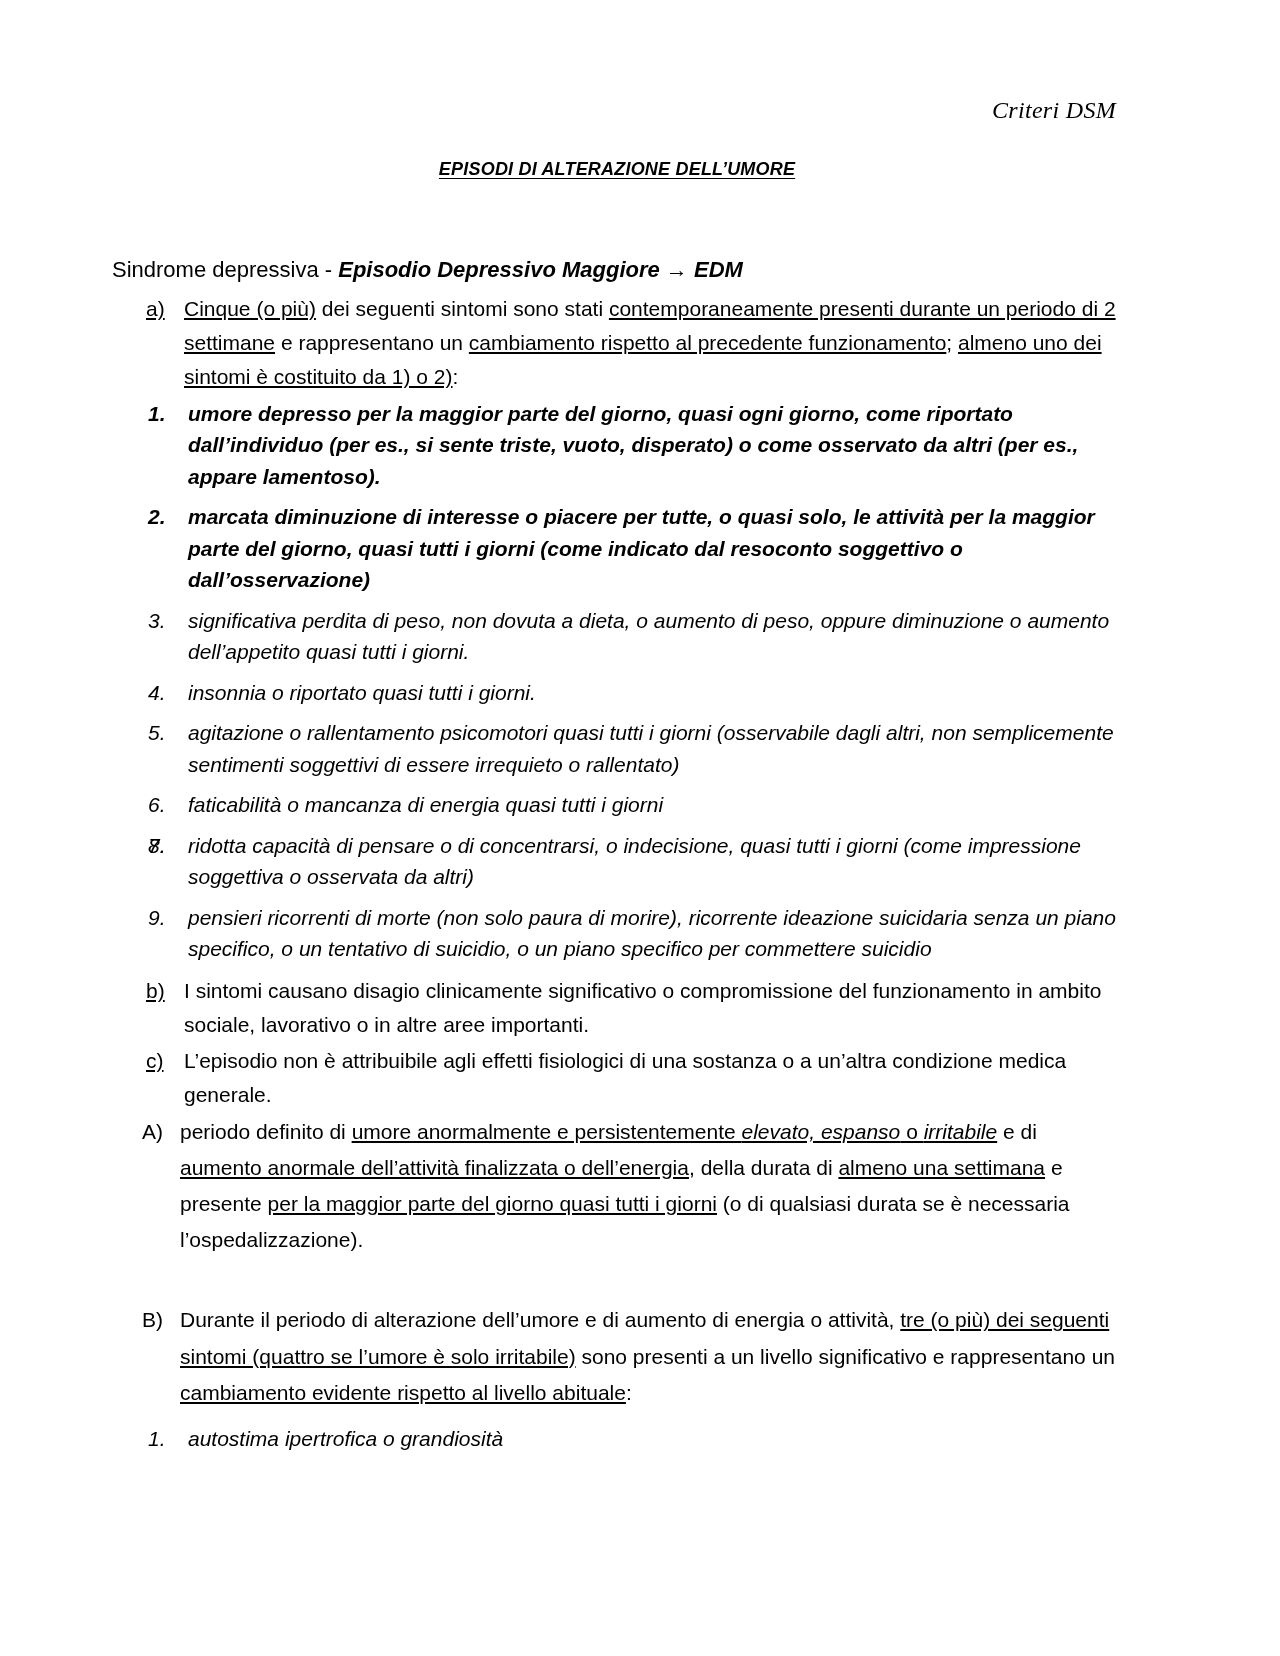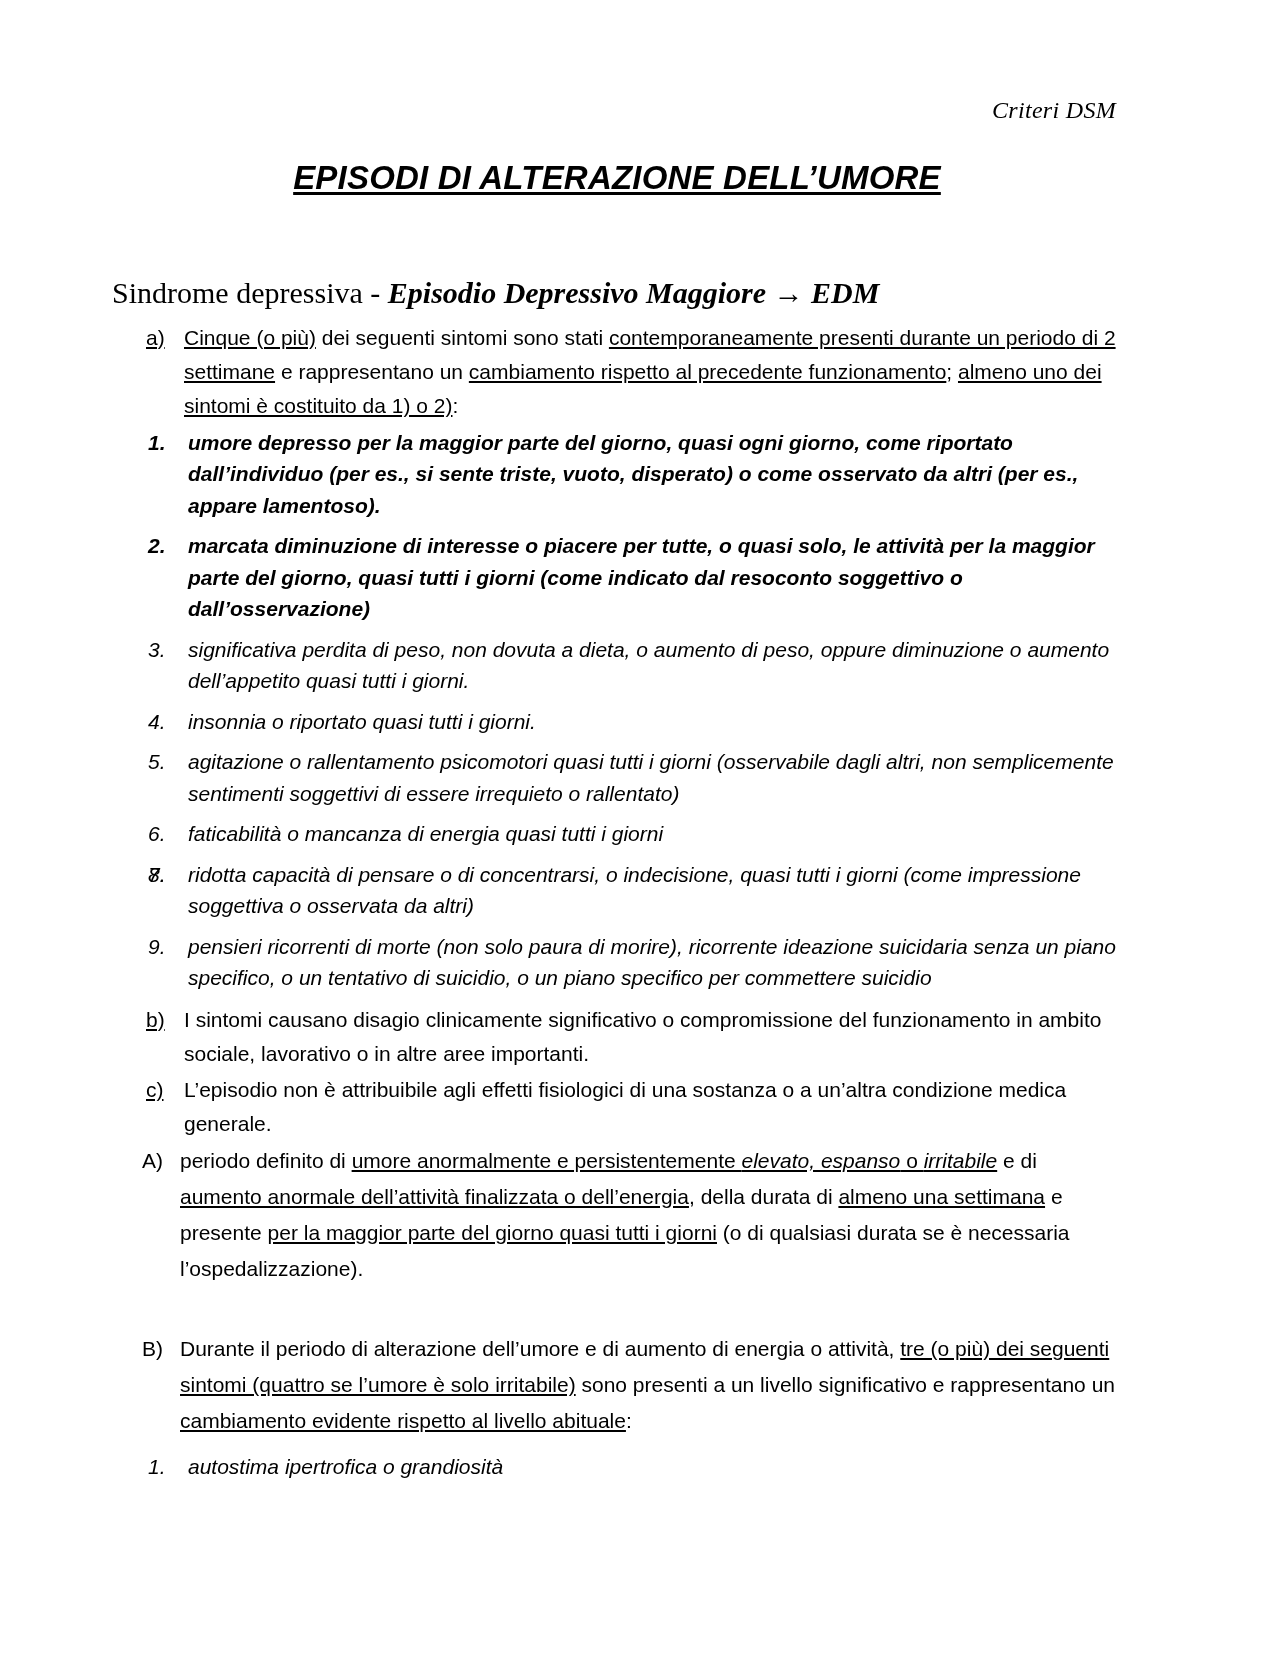--- a/index.html
+++ b/index.html
@@ -31,35 +31,34 @@
     font-size: 24px;
     letter-spacing: 0.3px;
     line-height: 1.2;
     margin: 0 0 34px 0;
     padding-right: 6px;
   }
 
   
   .doc-title {
     text-align: center;
-    font-size: 33px;
+    font-size: 18px;
     font-weight: bold;
     font-style: italic;
     text-decoration: underline;
     text-underline-offset: 3px;
     letter-spacing: 0.2px;
     margin: 0 0 74px 0;
   }
 
   
   .lead {
-    font-size: 30px;
+    font-size: 22px;
     line-height: 1.46;
     margin: 0 0 6px 0;
-    font-family: Liberation Serif, serif;
   }
   .lead b {
     font-weight: bold;
     font-style: italic;
   }
 
   ol, ul { margin: 0; padding: 0; list-style: none; }
 
   
   .alpha-list { margin: 0; }

